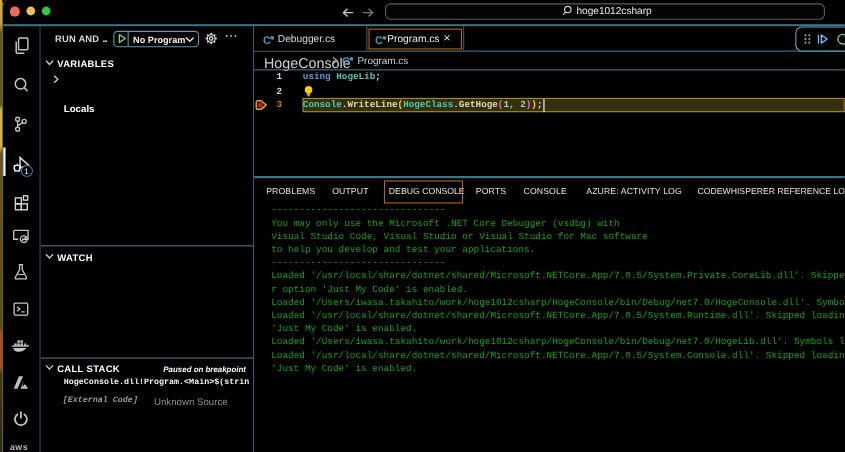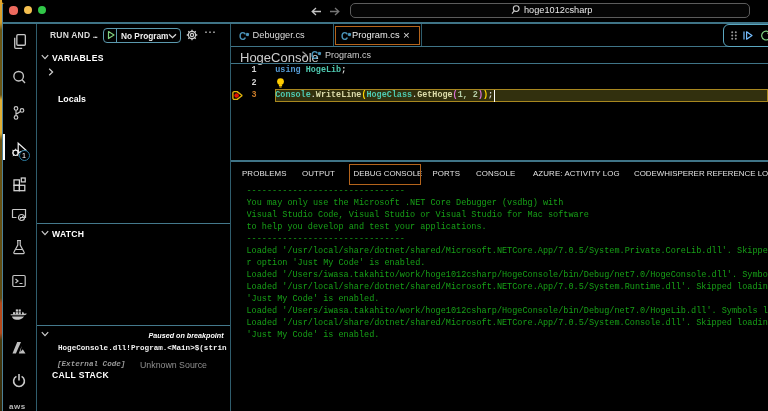--- a/index.html
+++ b/index.html
@@ -200,21 +200,21 @@
     </svg>
   </div>
 <div class="abs" style="left:52px;top:228.5px;color:#fff;font-size:8.6px;font-weight:bold;letter-spacing:0.3px;">WATCH</div>
 
 <div class="hline" style="left:37px;top:324.5px;width:192.5px;background:#44798c;height:1.2px;"></div>
 <div class="abs" style="left:40.5px;top:330.5px;">
     <svg width="8" height="6" viewBox="0 0 8 6" fill="none" stroke="#cfcfcf" stroke-width="1.2">
       <path d="M0.8 1.2 L4 4.6 L7.2 1.2"></path>
     </svg>
   </div>
-<div class="abs" style="left:52px;top:329.5px;color:#fff;font-size:8.6px;font-weight:bold;letter-spacing:0.3px;margin-top:40px;">CALL STACK</div>
+<div class="abs" style="left:52px;top:329.5px;color:#fff;font-size:8.6px;font-weight:bold;letter-spacing:0.3px;">CALL STACK</div>
 <div class="abs" style="left:148.5px;top:330.5px;color:#fff;font-size:7.2px;font-weight:bold;font-style:italic;">Paused on breakpoint</div>
 <div class="abs mono" style="left:58px;top:344px;color:#f2f2f2;font-size:7.6px;font-weight:bold;white-space:nowrap;width:171px;overflow:hidden;">HogeConsole.dll!Program.&lt;Main&gt;$(strin</div>
 <div class="abs mono" style="left:57px;top:360px;color:#9a9a9a;font-size:7.6px;font-style:italic;font-weight:bold;">[External Code]</div>
 <div class="abs" style="left:140px;top:359.5px;color:#8f8f8f;font-size:8.8px;">Unknown Source</div>
 
 <div class="vline" style="left:229.5px;top:23.5px;height:387.5px;background:#2f5d6d;width:1.5px;"></div>
 
 <div class="abs" style="left:231px;top:24px;width:537px;height:22px;background:#000;"></div>
 <div class="hline" style="left:231px;top:45.8px;width:537px;background:#3f7487;height:1.2px;"></div>
 

